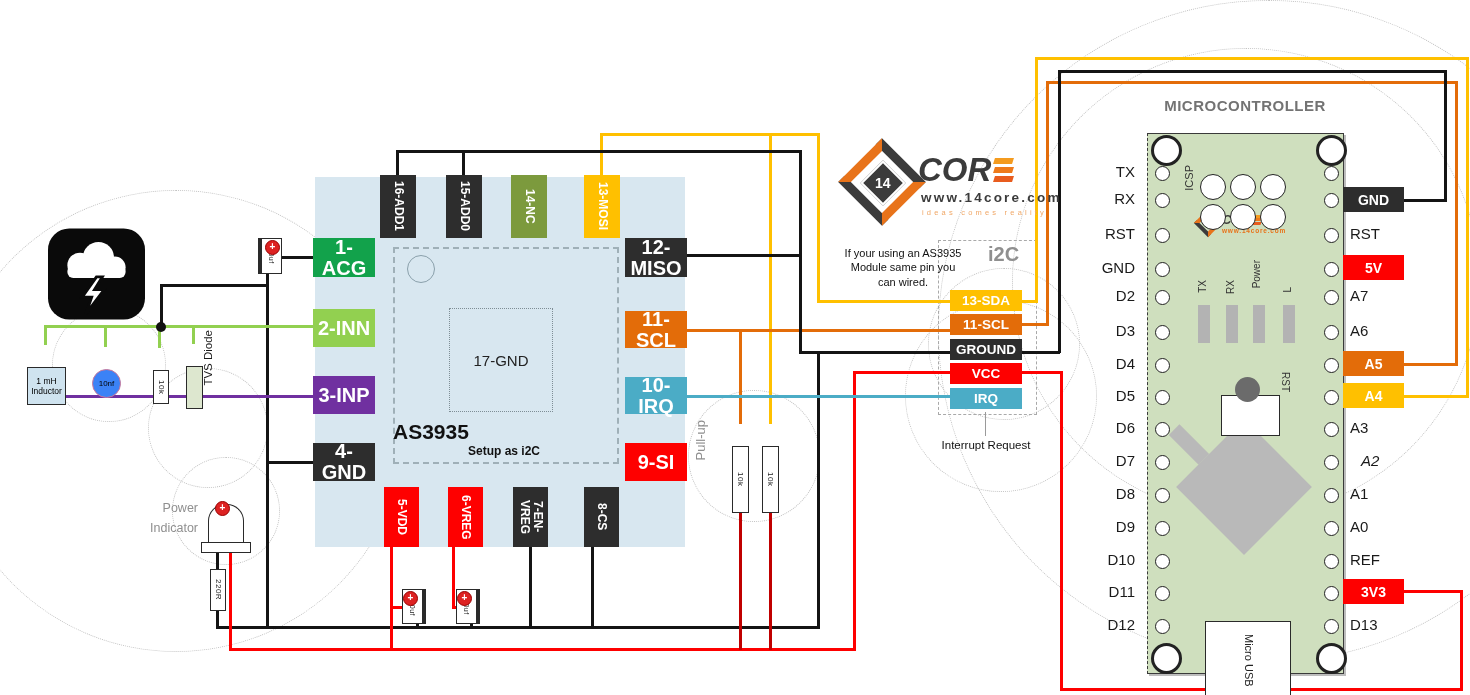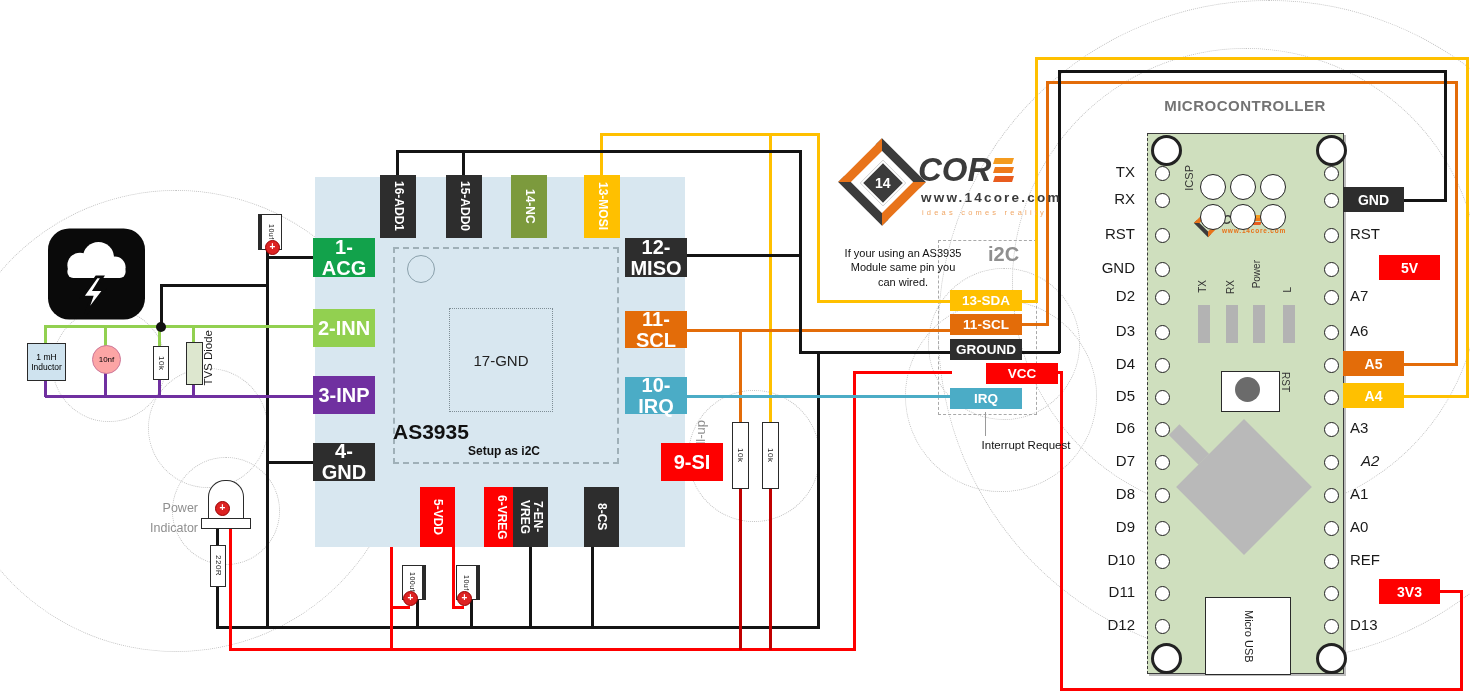--- a/index.html
+++ b/index.html
@@ -17,29 +17,29 @@
   .plus{position:absolute;width:13px;height:13px;border-radius:50%;background:#d22;border:1px solid #900;color:#fff;
         font-size:10px;line-height:11px;text-align:center;font-weight:bold;z-index:5;}
   .jdot{position:absolute;width:10px;height:10px;border-radius:50%;background:#111;z-index:5;}
   
   .chipbody{position:absolute;left:315px;top:177px;width:370px;height:370px;background:#d8e7f0;z-index:1;}
   .pin{position:absolute;z-index:4;color:#fff;font-weight:bold;font-size:20px;display:flex;align-items:center;
        justify-content:center;text-align:center;line-height:1.05;}
   .pv{writing-mode:vertical-rl;font-size:12px;line-height:1.15;}
   .bg-green{background:#12a24b;} .bg-lgreen{background:#92d050;} .bg-purple{background:#7030a0;}
   .bg-dark{background:#2d2d2d;} .bg-olive{background:#7c9a3d;} .bg-yellow{background:#ffc000;}
-  .bg-orange{background:#e36c09;} .bg-teal{background:#4bacc6;} .bg-red{background:#fe0000;margin-left:36px;}
+  .bg-orange{background:#e36c09;} .bg-teal{background:#4bacc6;} .bg-red{background:#fe0000;}
   .dashedbox{position:absolute;border:2px dashed #9fb0b8;z-index:2;}
   .dottedbox{position:absolute;border:1px dotted #7e8d95;z-index:2;display:flex;align-items:center;justify-content:center;
              font-size:15px;color:#222;}
   .chiptitle{position:absolute;left:393px;top:420px;width:222px;font-weight:bold;font-size:21px;color:#111;z-index:3;}
   .chipsub{position:absolute;left:393px;top:444px;width:222px;text-align:center;font-weight:bold;font-size:12px;color:#111;z-index:3;}
   .chipcircle{position:absolute;left:407px;top:255px;width:26px;height:26px;border:1.5px solid #8aa0ab;border-radius:50%;z-index:3;}
   
-  .comp{position:absolute;background:#fff;border:1.6px solid #2a2a2a;z-index:3;display:flex;align-items:center;justify-content:center;}
+  .comp{position:absolute;background:#fff;border:1.6px solid #2a2a2a;z-index:3;display:flex;align-items:center;justify-content:center;margin-top:24px;}
   .rlab{writing-mode:vertical-rl;font-size:8px;color:#222;letter-spacing:0.5px;}
   .graylab{position:absolute;color:#8f8f8f;z-index:3;}
   
   .i2cpin{position:absolute;left:950px;width:72px;height:21px;z-index:4;color:#fff;font-weight:bold;font-size:13.5px;
           display:flex;align-items:center;justify-content:center;}
   
   .board{position:absolute;left:1147px;top:133px;width:195px;height:539px;background:#cfdfbe;border:1.6px solid #3a3a3a;
          border-left-style:dashed;z-index:1;box-shadow:2px 2px 0 #bdbdbd;}
   .hole{position:absolute;background:#fff;border:1.6px solid #222;border-radius:50%;z-index:3;}
   .mlabel{position:absolute;font-size:15px;font-weight:500;color:#1a1a1a;z-index:3;}
@@ -50,42 +50,42 @@
   .vtiny{position:absolute;writing-mode:vertical-rl;transform:rotate(180deg);font-size:10px;color:#333;z-index:3;}
   .diamond{position:absolute;left:1196px;top:439px;width:96px;height:96px;background:#b9b9b9;transform:rotate(45deg);z-index:2;}
   .diabar{position:absolute;left:1168px;top:437px;width:42px;height:15px;background:#b9b9b9;transform:rotate(45deg);z-index:2;}
   
   .lgout{position:absolute;width:44px;height:44px;border:9px solid;border-color:#3b3b3b #e8731a #3b3b3b #e8731a;transform:rotate(45deg);}
   .lgcore{position:absolute;width:28px;height:28px;left:17px;top:17px;background:#3b3b3b;transform:rotate(45deg);
           border:2px solid #fff;display:flex;align-items:center;justify-content:center;}
   .lgcore span{transform:rotate(-45deg);color:#fff;font-weight:bold;font-size:14px;}
   .ebars i{display:block;height:6px;margin:3px 0;transform:skewX(-18deg);}
   .note{position:absolute;left:843px;top:246px;width:120px;text-align:center;font-size:11px;color:#111;line-height:1.3;z-index:3;}
-  .cap2l{position:absolute;text-align:center;font-size:11.5px;color:#111;z-index:3;line-height:1.3;margin-left:40px;}
+  .cap2l{position:absolute;text-align:center;font-size:11.5px;color:#111;z-index:3;line-height:1.3;}
 </style>
 </head>
 <body>
 
 <div id="stage">
 
   <div class="abs" style="left:48px;top:228px;width:97px;height:92px;z-index:3;">
     <svg width="97" height="92" viewBox="0 0 100 94">
       <rect x="0" y="0" width="100" height="94" rx="22" fill="#0a0a0a"></rect>
       <circle cx="33" cy="38" r="13" fill="#fff"></circle>
       <circle cx="52" cy="30" r="16" fill="#fff"></circle>
       <circle cx="69" cy="40" r="11" fill="#fff"></circle>
       <rect x="20" y="38" width="60" height="13" rx="6" fill="#fff"></rect>
       <polygon points="50,50 35,71 45,71 39,88 58,63 48,63 56,50" fill="#fff" stroke="#0a0a0a" stroke-width="3"></polygon>
     </svg>
   </div>
 
   <div class="comp" style="left:27px;top:343px;width:37px;height:36px;background:#cfe3ef;">
     <span style="font-size:8.5px;text-align:center;line-height:1.2;">1 mH Inductor</span>
   </div>
-  <div class="comp" style="left:92px;top:345px;width:27px;height:27px;border-radius:50%;background:#fca5a5;border-color:#c79;">
+  <div class="comp" style="left:92px;top:345px;width:27px;height:27px;border-radius:50%;background:#3b82f6;border-color:#c79;">
     <span style="font-size:8px;">10nf</span>
   </div>
   <div class="comp" style="left:153px;top:346px;width:14px;height:32px;">
     <span class="rlab">10k</span>
   </div>
   <div class="comp" style="left:186px;top:342px;width:15px;height:41px;background:#dde7cf;"></div>
   <div class="abs" style="left:202px;top:330px;writing-mode:vertical-rl;transform:rotate(180deg);font-size:11.5px;color:#1a1a1a;z-index:3;">TVS Diode</div>
 
   <div class="chipbody"></div>
   <div class="dashedbox" style="left:393px;top:247px;width:222px;height:213px;"></div>

